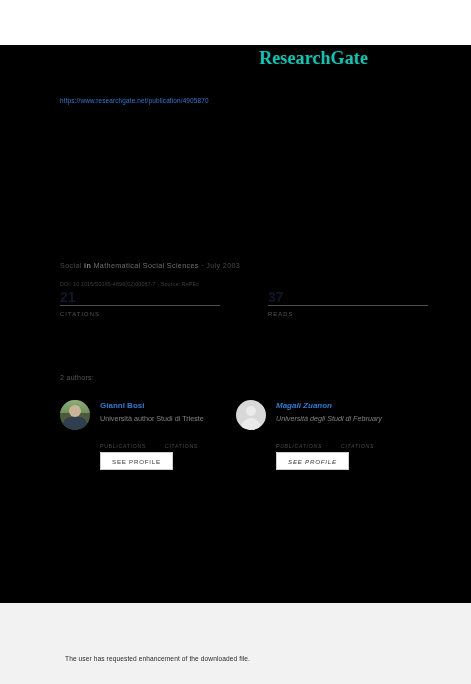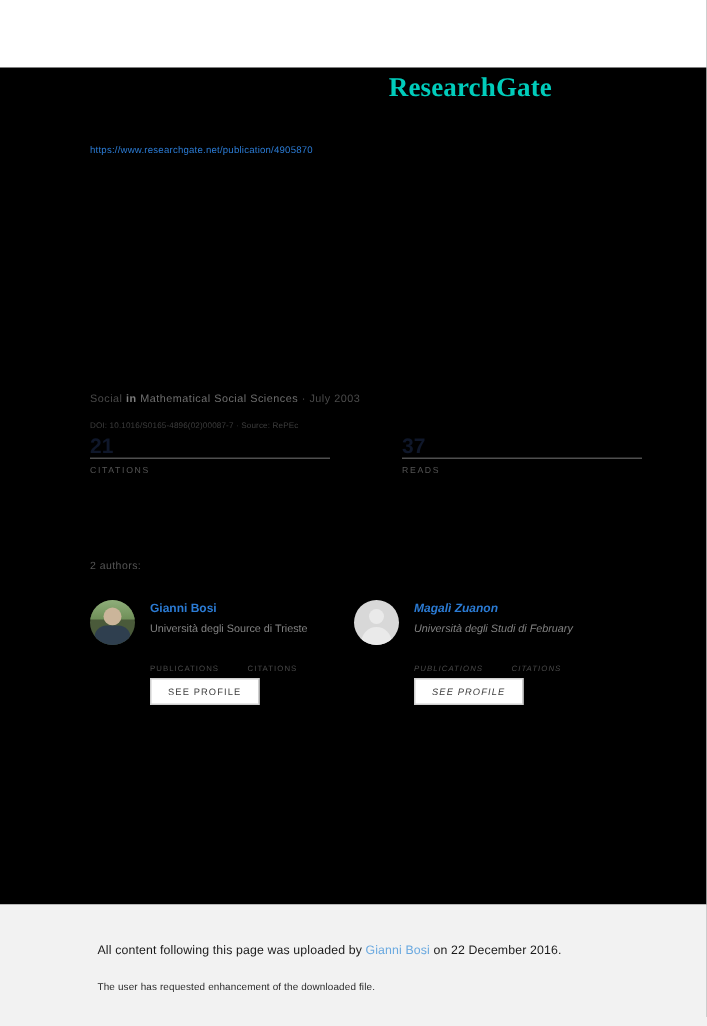--- a/index.html
+++ b/index.html
@@ -364,21 +364,21 @@
 
   <div class="authors-heading">2 authors:</div>
 
   <div class="author-card a0">
     <div class="avatar photo">
       <div class="av-sky"></div>
       <div class="av-head"></div>
       <div class="av-body"></div>
     </div>
     <div class="author-name">Gianni Bosi</div>
-    <div class="author-affil">Università degli Source di Trieste</div>
+    <div class="author-affil">Università author Studi di Trieste</div>
     <div class="author-stats">
       <div class="astat s0">
         <div class="astat-num">95</div>
         <div class="astat-label">PUBLICATIONS</div>
       </div>
       <div class="astat s1">
         <div class="astat-num">476</div>
         <div class="astat-label">CITATIONS</div>
       </div>
     </div>
@@ -399,19 +399,16 @@
       </div>
       <div class="astat s1">
         <div class="astat-num">294</div>
         <div class="astat-label">CITATIONS</div>
       </div>
     </div>
     <div class="see-profile">SEE PROFILE</div>
   </div>
 
   <div class="footer">
-    <div class="footer-line1">
-      <span>All content following this page was uploaded by </span><span class="uploader">Gianni Bosi</span><span> on 22 December 2016.</span>
-    </div>
     <div class="footer-line2">The user has requested enhancement of the downloaded file.</div>
   </div>
 
 </div>
 
 </body></html>

